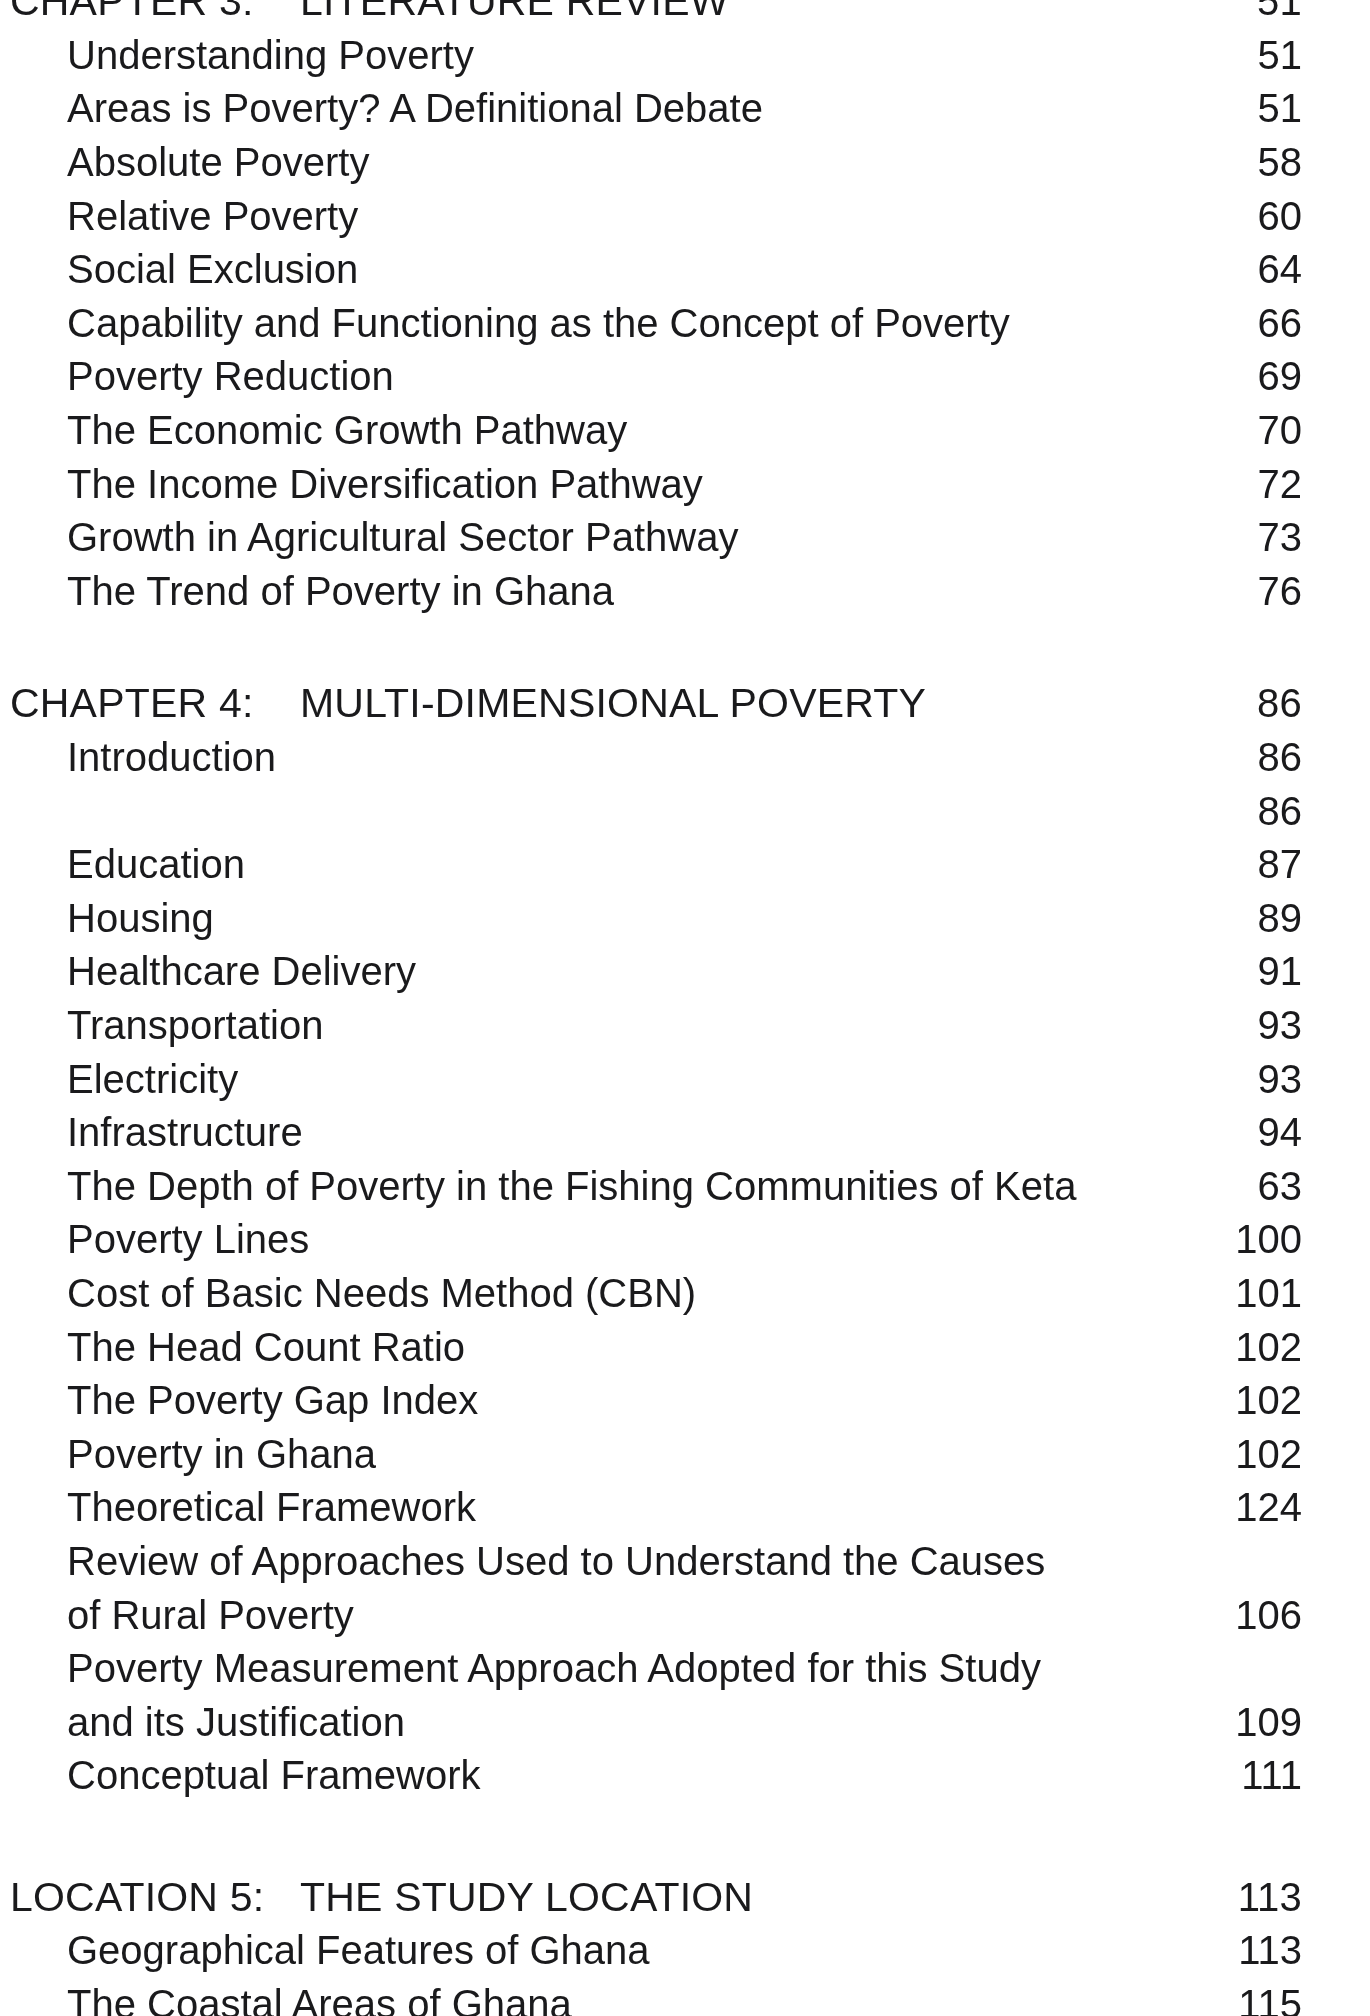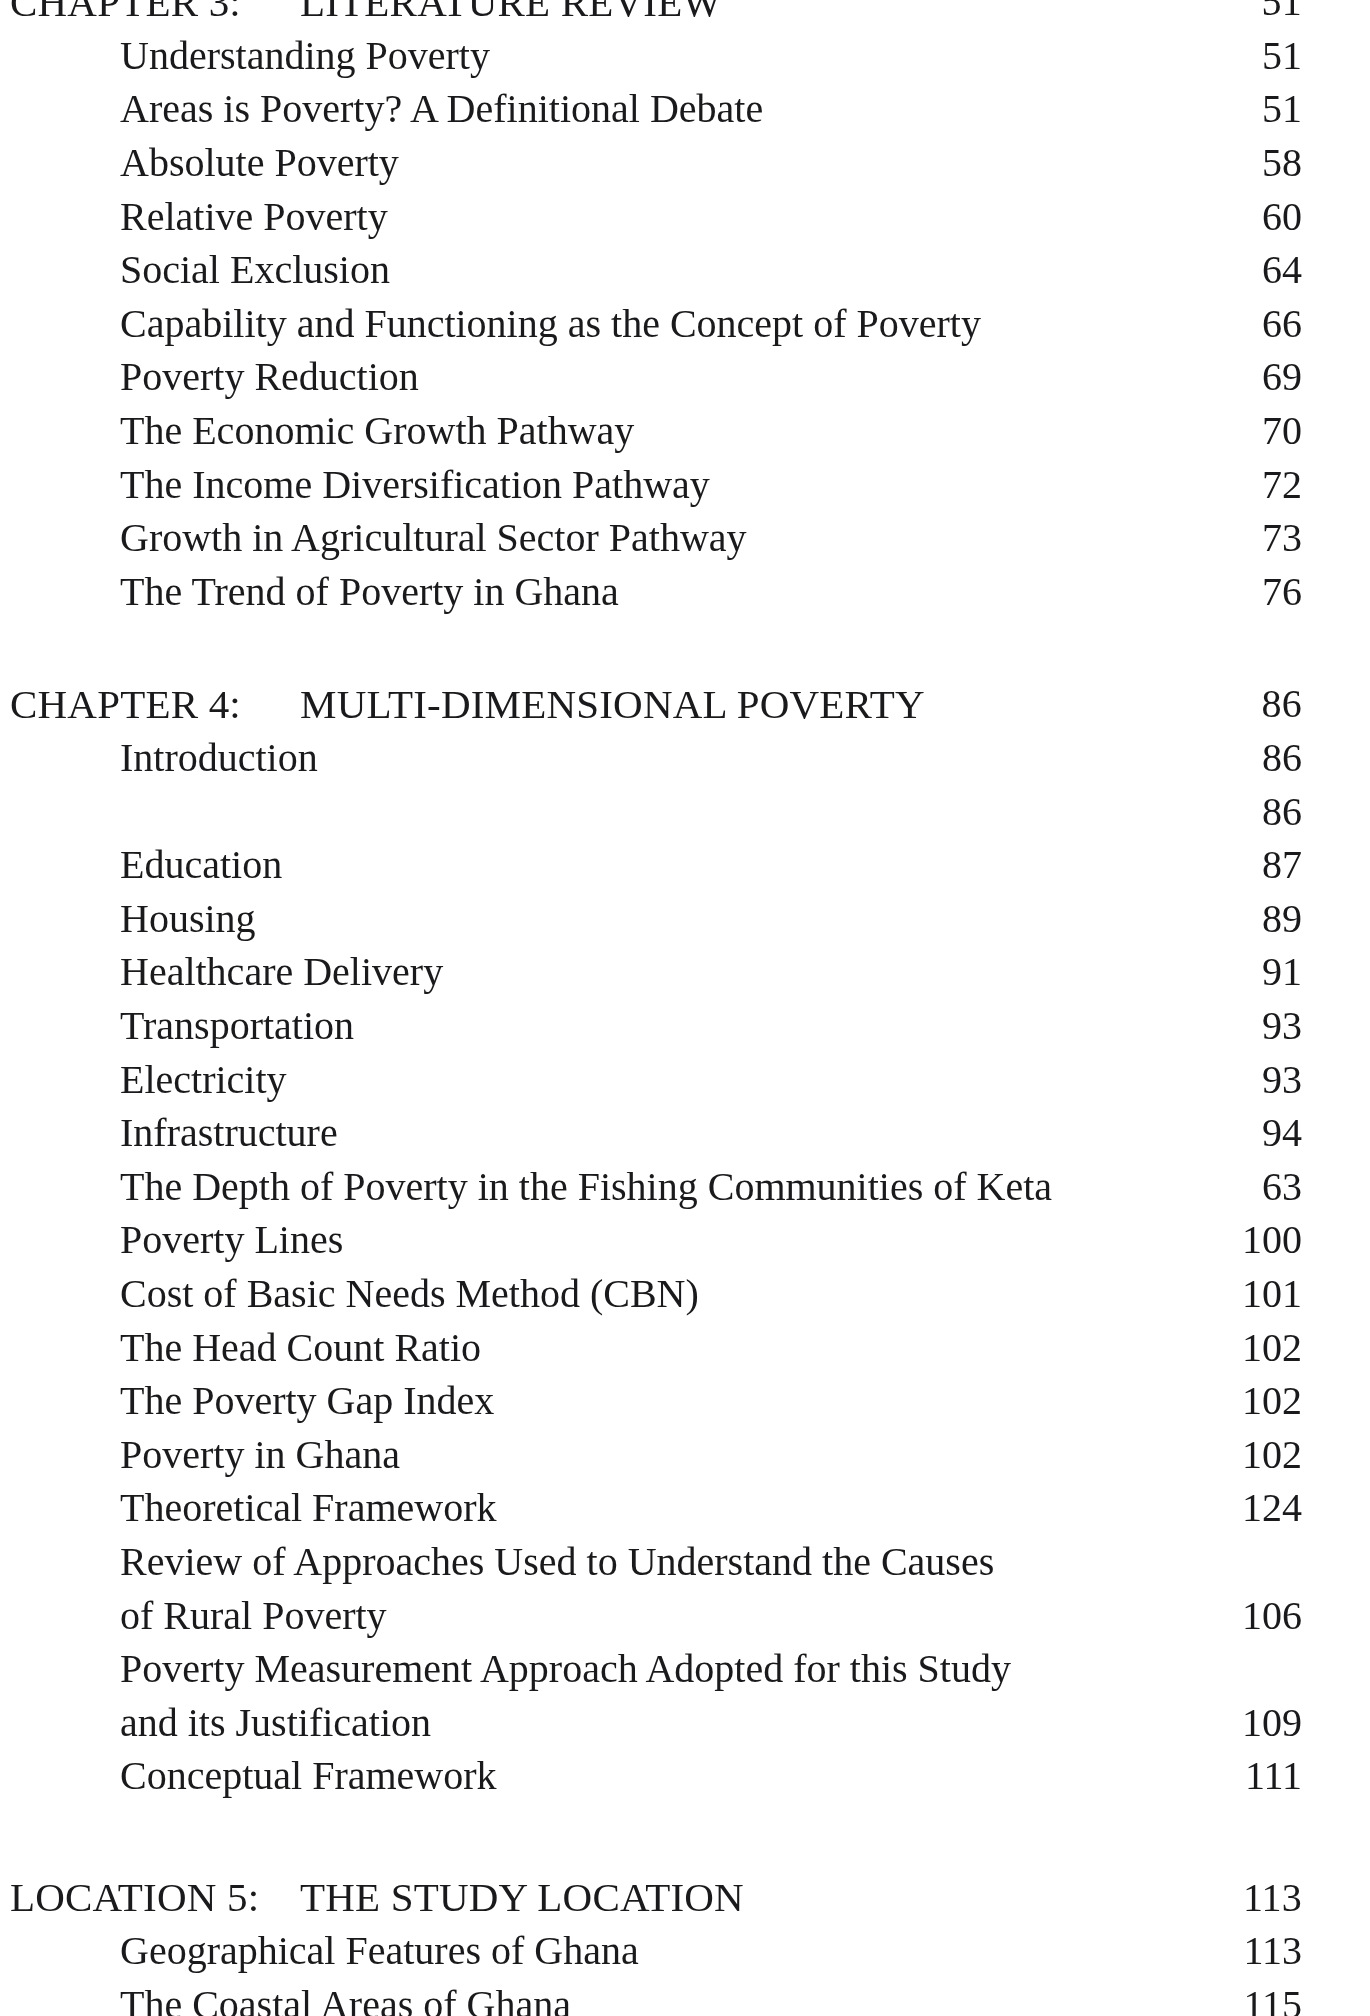--- a/index.html
+++ b/index.html
@@ -7,21 +7,21 @@
     padding: 0;
     background: #ffffff;
   }
   .page {
     position: relative;
     width: 1370px;
     height: 2016px;
     overflow: hidden;
     background: #ffffff;
     color: #1a1a1c;
-    font-family: Liberation Serif, serif;
+    font-family: Liberation Sans, sans-serif;
   }
   .toc-content {
     position: absolute;
     left: 0;
     right: 0;
     top: -25px;
   }
   .row {
     display: flex;
     align-items: center;
@@ -33,21 +33,21 @@
   .heading-row {
     padding-left: 10px;
     font-size: 41px;
     letter-spacing: 0.2px;
   }
   .chapter-label {
     display: inline-block;
     width: 290px;
   }
   .entry-row {
-    padding-left: 120px;
+    padding-left: 67px;
     font-size: 40px;
   }
   .page-num {
     margin-left: auto;
     font-size: 40px;
     text-align: right;
   }
   .section-gap-1 { height: 59px; }
   .section-gap-2 { height: 68px; }
 </style>

